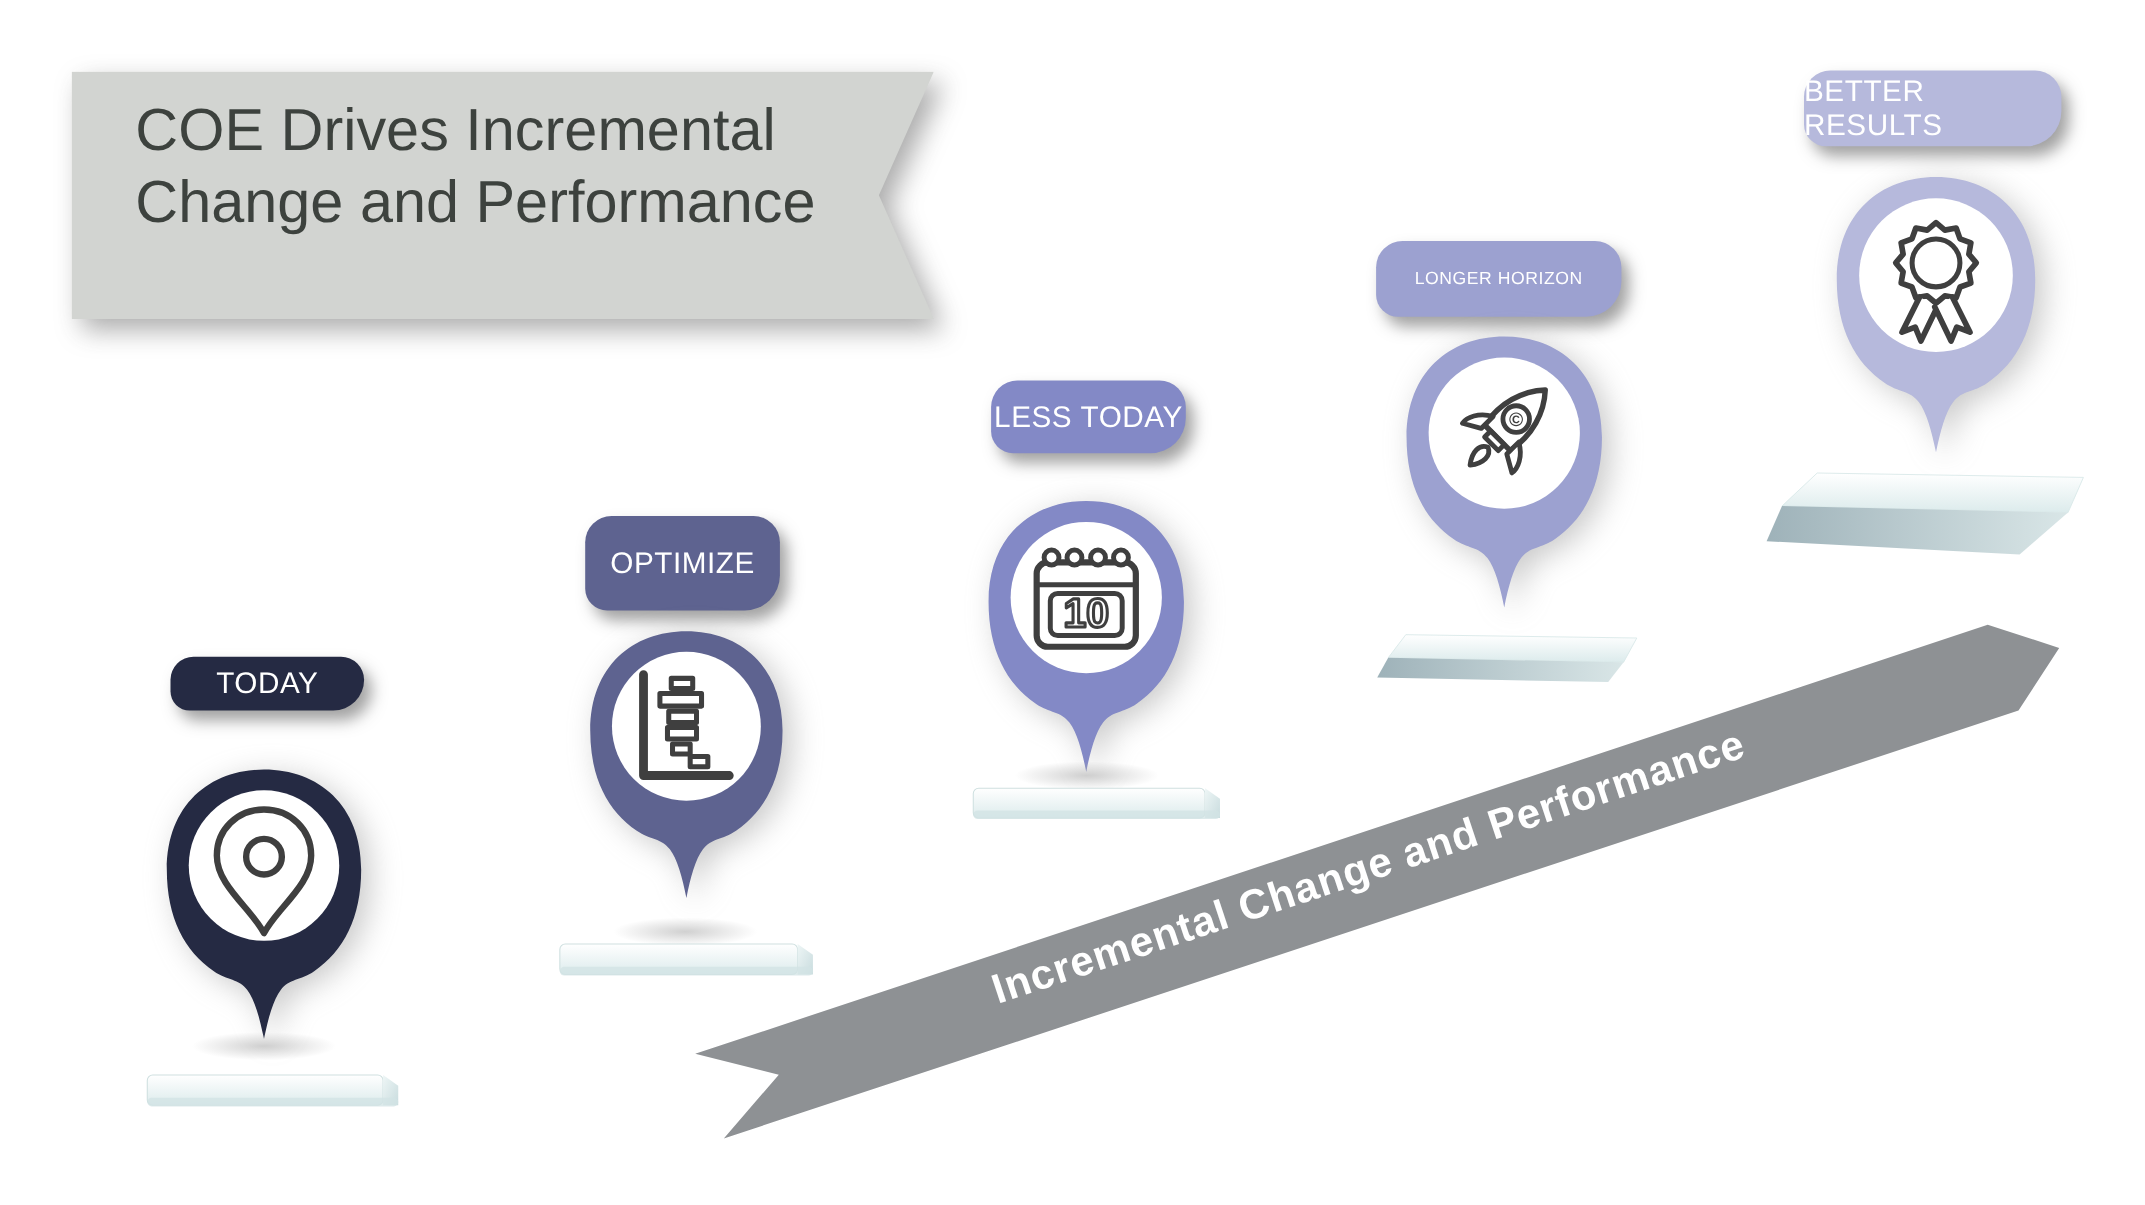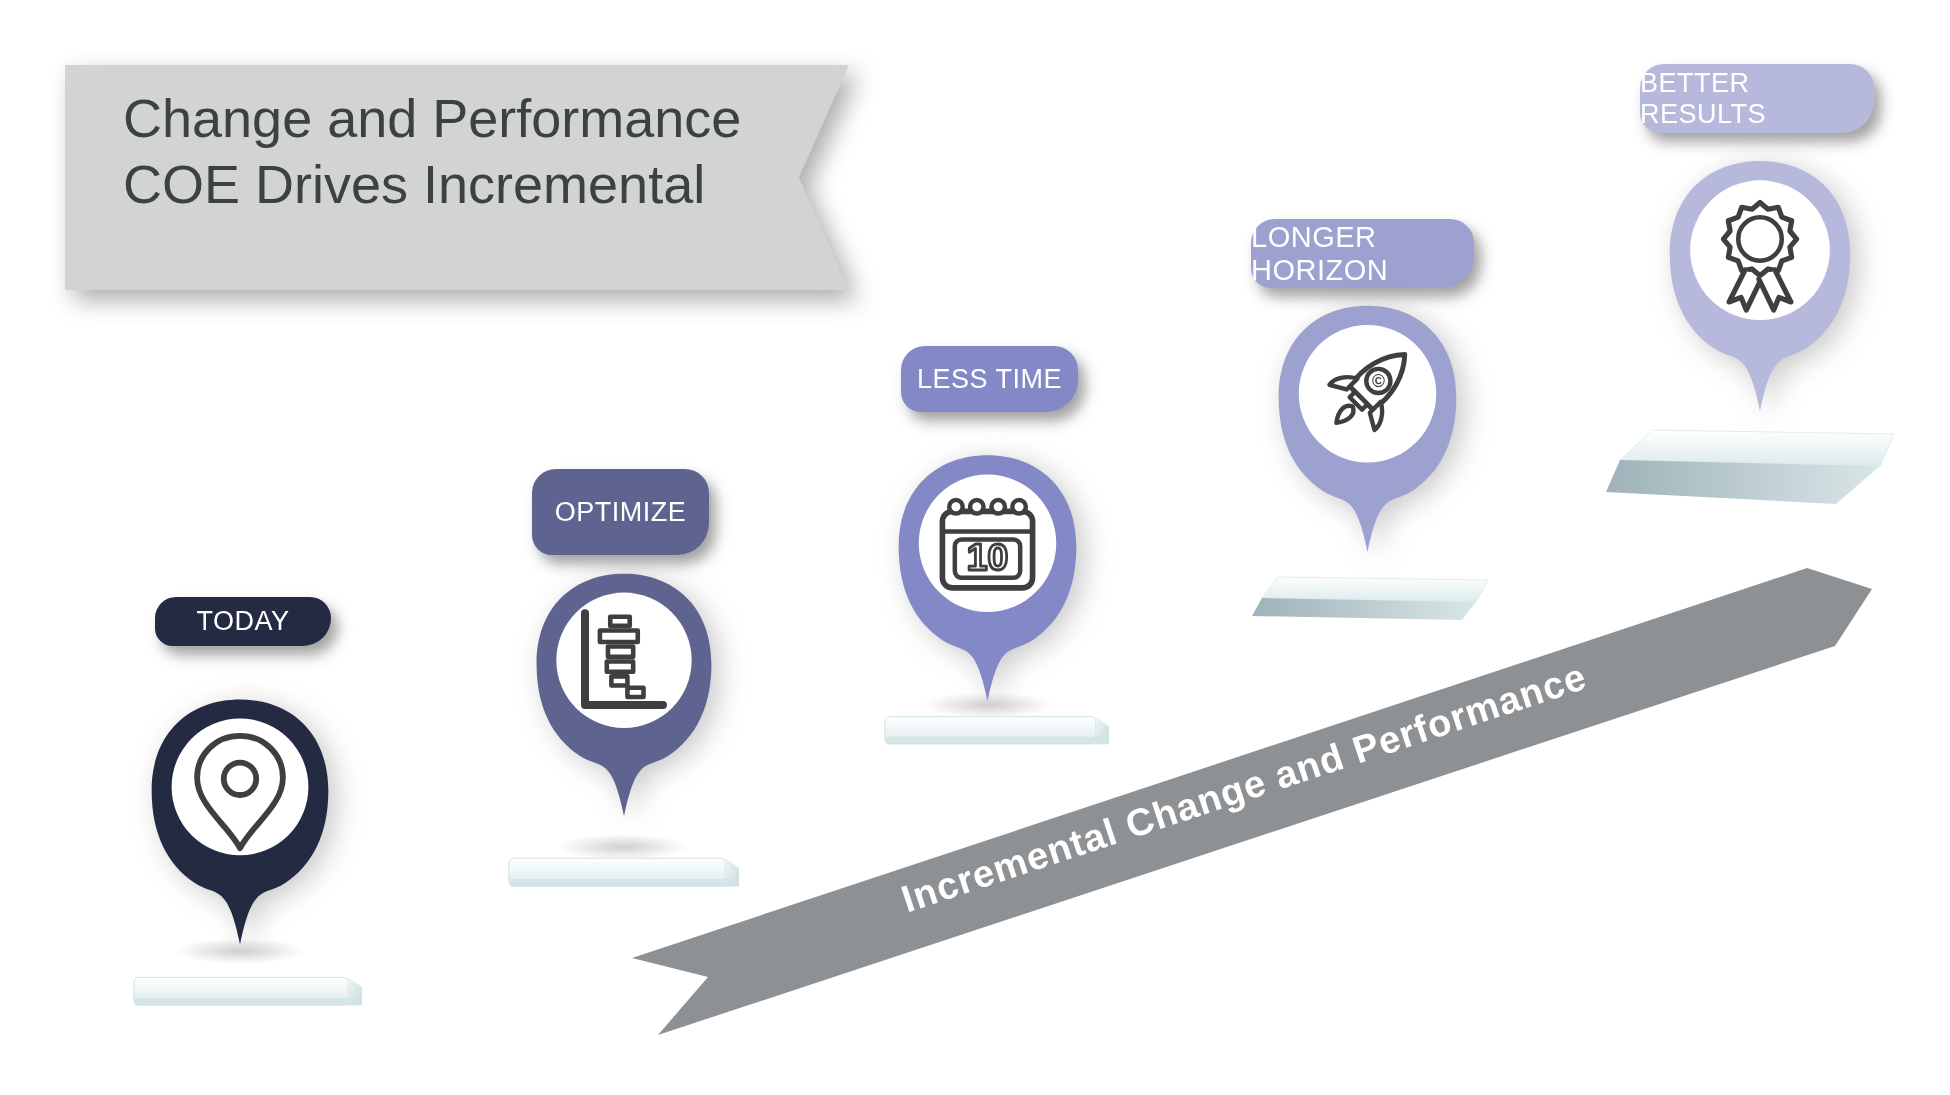--- a/index.html
+++ b/index.html
@@ -38,21 +38,21 @@
   .s1-tab{left:532px;top:469px;width:177px;height:86px;}
   .s1-pin{left:530px;top:557px;width:188px;height:278px;}
   .s1-shadow{left:557px;top:834px;width:132px;height:26px;}
   .s1-platform{left:503px;top:852px;width:238px;height:46px;}
 
   .s2-tab{left:901px;top:346px;width:177px;height:66px;}
   .s2-pin{left:892px;top:440px;width:191px;height:279px;}
   .s2-shadow{left:922px;top:692px;width:132px;height:26px;}
   .s2-platform{left:879px;top:710px;width:232px;height:46px;}
 
-  .s3-tab{left:1251px;top:219px;width:223px;height:69px;font-size:29px;}
+  .s3-tab{left:1251px;top:219px;width:223px;height:69px;font-size:16px;}
   .s3-pin{left:1272px;top:296px;width:191px;height:268px;}
   .s3-platform{left:1250px;top:572px;width:245px;height:52px;}
 
   .s4-tab{left:1640px;top:64px;width:234px;height:69px;}
   .s4-pin{left:1663px;top:148px;width:194px;height:278px;}
   .s4-platform{left:1604px;top:424px;width:295px;height:84px;}
 
   
   .arrow-layer{position:absolute;left:0;top:0;width:1950px;height:1095px;pointer-events:none;}
   .arrow-layer polygon{fill:var(--arrow-color,#8e9194);}
@@ -82,22 +82,22 @@
         <stop offset="1" stop-color="#c9dcde"></stop>
     </linearGradient>
   </defs>
 </svg>
 
 <div class="canvas">
 
   
   <div class="banner-wrap">
     <div class="banner">
+      <div class="banner-line">COE Drives Incremental</div>
       <div class="banner-line">Change and Performance</div>
-      <div class="banner-line">COE Drives Incremental</div>
     </div>
   </div>
 
   
   <div class="step" style="--c: #252a43;">
     <div class="tab s0-tab">
       <span>TODAY</span>
     </div>
     <div class="pin s0-pin">
       <svg viewBox="0 0 200 272">
@@ -145,21 +145,21 @@
         <rect x="6" y="6" width="218" height="28" rx="5" fill="url(#platTop)" stroke="#cfe0e0" stroke-width="1"></rect>
         <polygon points="224,6 238,16 238,34 224,34" fill="url(#platEdge)"></polygon>
         <rect x="6" y="27" width="232" height="8" rx="4" fill="#d2e3e4" opacity="0.75"></rect>
       </svg>
     </div>
   </div>
 
   
   <div class="step" style="--c: #8389c6;">
     <div class="tab s2-tab">
-      <span>LESS TIME</span>
+      <span>LESS TODAY</span>
     </div>
     <div class="pin s2-pin">
       <svg viewBox="0 0 200 272">
         <path class="body" d="M100,6 C152,6 193,40 193,102 C193,148 176,180 148,199 C135,208 124,206 116,217 C109,226 104,244 100,264 C96,244 91,226 84,217 C76,206 65,208 52,199 C24,180 7,148 7,102 C7,40 48,6 100,6 Z"></path>
         <circle cx="100" cy="98" r="72" fill="#ffffff"></circle>
         <g class="icon" transform="translate(100,100) scale(1.18)">
           <rect class="fillw" x="-40" y="-30" width="80" height="68" rx="9" stroke-width="5"></rect>
           <line x1="-40" y1="-12" x2="40" y2="-12" stroke-width="4"></line>
           <circle class="fillw" cx="-28" cy="-34" r="6" stroke-width="4"></circle>
           <circle class="fillw" cx="-9.5" cy="-34" r="6" stroke-width="4"></circle>

